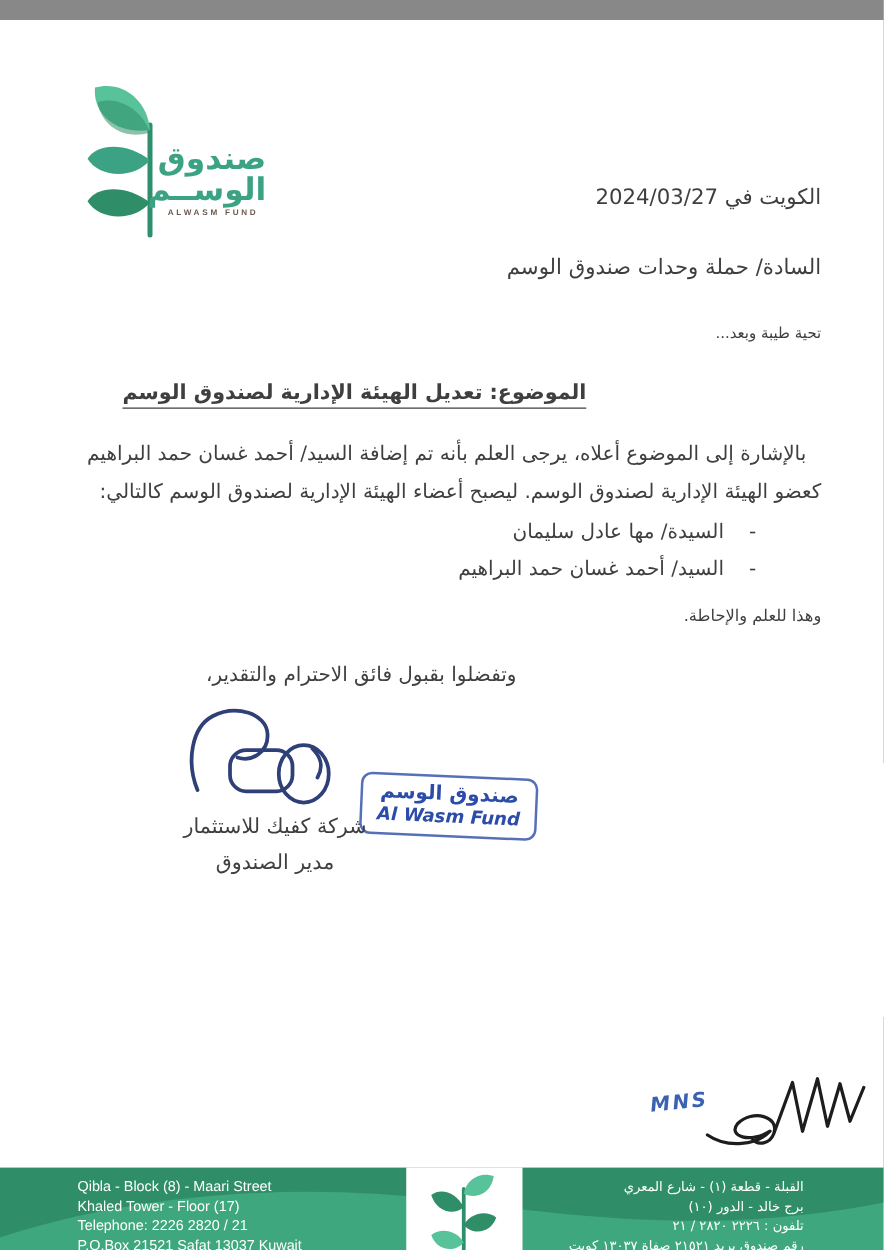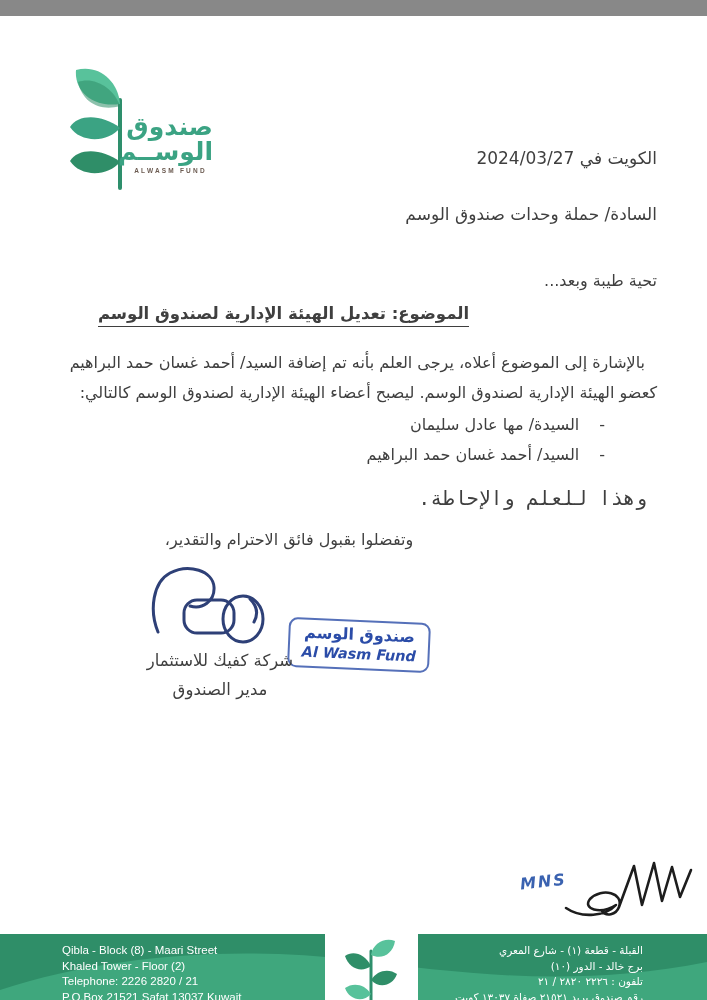--- a/index.html
+++ b/index.html
@@ -11,30 +11,30 @@
   }
   
   .logo{position:absolute;left:28px;top:50px;width:185px;height:130px;}
   .logo svg{position:absolute;left:0;top:0;}
   .logo-text{position:absolute;left:100px;top:48px;width:85px;text-align:center;direction:rtl;}
   .logo-title{color:#3BA383;font-weight:bold;font-size:25px;line-height:25px;letter-spacing:0;}
   .logo-sub{margin-top:3px;color:#6b5a50;font-family:"Liberation Sans",sans-serif;
     font-size:6.5px;font-weight:bold;letter-spacing:2.2px;white-space:nowrap;}
   .date-line{position:absolute;top:132px;right:50px;font-size:17px;direction:rtl;}
   .addressee{position:absolute;top:188px;right:50px;font-size:17px;direction:rtl;}
-  .greeting{position:absolute;top:255px;right:50px;font-size:16px;direction:rtl;}
+  .greeting{position:absolute;top:243px;right:50px;font-size:12px;direction:rtl;}
   .subject-wrap{position:absolute;top:288px;left:0;width:567px;text-align:center;direction:rtl;}
   .subject{display:inline-block;font-size:16.5px;font-weight:bold;
     border-bottom:1.6px solid #3f3f3f;padding-bottom:3px;}
   .body-par{position:absolute;top:332px;right:50px;left:56px;direction:rtl;text-align:right;
     font-size:16px;line-height:30px;text-indent:12px;}
   .members{position:absolute;top:394px;right:102px;direction:rtl;font-size:16px;line-height:30px;}
   .member-row{display:flex;direction:rtl;align-items:baseline;}
   .member-row .dash{margin-left:20px;}
-  .note-line{position:absolute;top:470px;right:60px;font-size:20px;direction:rtl;font-family:Liberation Mono, monospace;}
+  .note-line{position:absolute;top:470px;right:50px;font-size:13px;direction:rtl;}
   .closing-line{position:absolute;top:514px;left:0;width:578px;text-align:center;
     font-size:16px;direction:rtl;}
   
   .sig-blue{position:absolute;left:148px;top:550px;}
   .sig-labels{position:absolute;left:125px;top:630px;width:190px;text-align:center;
     direction:rtl;font-size:16.5px;line-height:29px;}
   .stamp{position:absolute;left:288px;top:604px;transform:rotate(2.5deg);
     border:2.6px solid rgba(43,76,168,.8);border-radius:9px;padding:3px 12px 5px;
     color:#2B4CA8;text-align:center;background:rgba(255,255,255,0);}
   .stamp .ar{font-size:16px;font-weight:bold;direction:rtl;line-height:20px;}
@@ -122,21 +122,21 @@
          M59 53 L 74 12 L 82 51 L 94 9 L 102 47 L 112 13 L 120 43 L 131 16"></path>
   </svg>
 
   <div class="footer">
     <svg class="wave" width="707" height="82" viewBox="0 0 707 82" preserveAspectRatio="none">
       <rect x="0" y="0" width="707" height="82" fill="#3FA77D"></rect>
       <path d="M0 56 C 110 20, 240 12, 353 26 C 470 40, 575 54, 707 28 L707 0 L0 0 Z" fill="#2F8E68"></path>
     </svg>
     <div class="footer-en">
       <div>Qibla - Block (8) - Maari Street</div>
-      <div>Khaled Tower - Floor (2)</div>
+      <div>Khaled Tower - Floor (17)</div>
       <div>Telephone: 2226 2820 / 21</div>
       <div>P.O.Box 21521 Safat 13037 Kuwait</div>
     </div>
     <div class="footer-ar">
       <div>القبلة - قطعة (١) - شارع المعري</div>
       <div>برج خالد - الدور (١٠)</div>
       <div>تلفون : ٢٢٢٦ ٢٨٢٠ / ٢١</div>
       <div>رقم صندوق بريد ٢١٥٢١ صفاة ١٣٠٣٧ كويت</div>
     </div>
     <div class="footer-strip">

